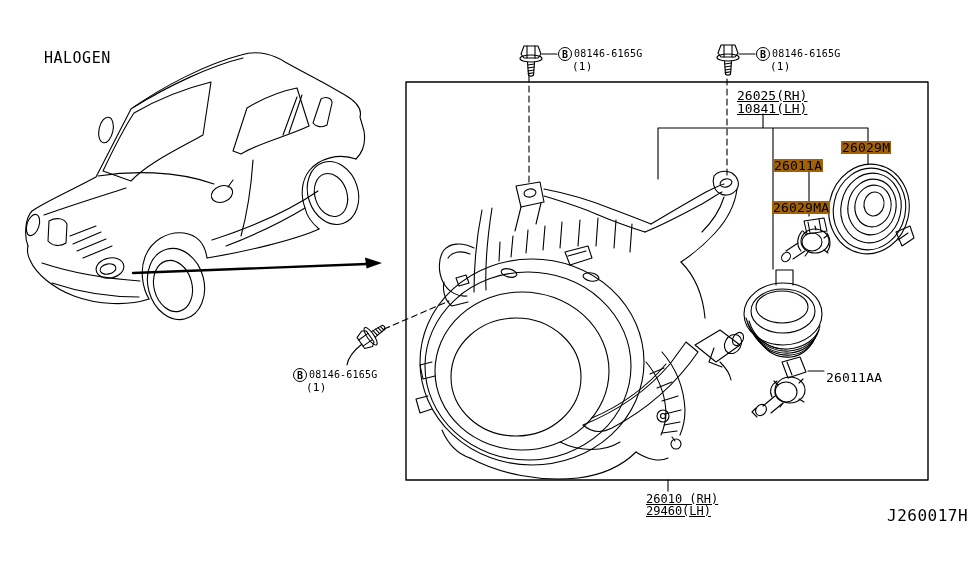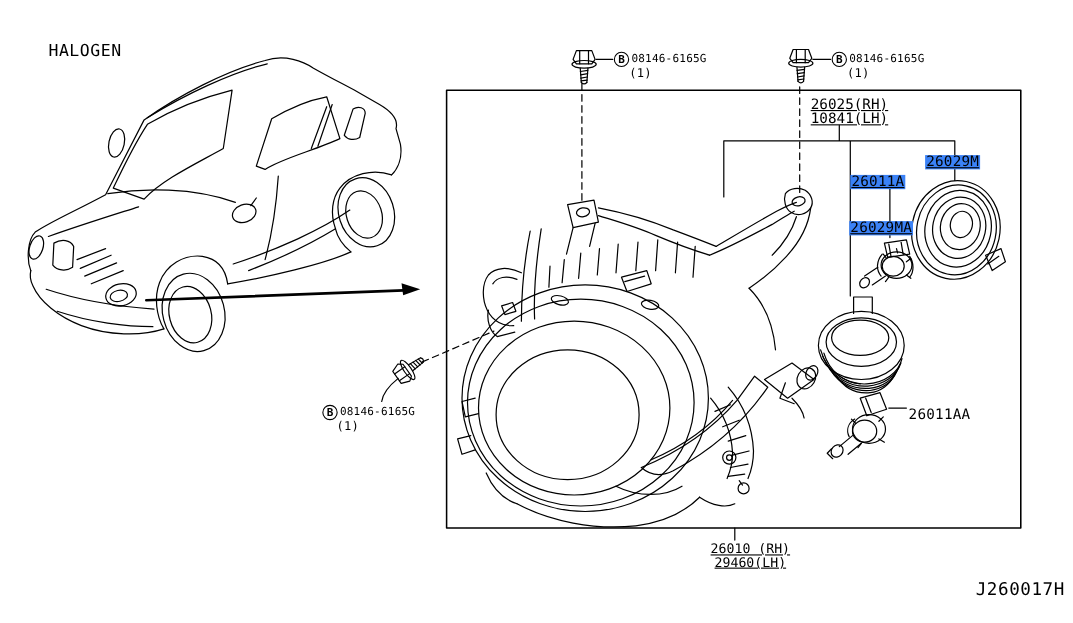--- a/index.html
+++ b/index.html
@@ -6,33 +6,33 @@
   #stage{
     position:relative;width:975px;height:566px;background:#ffffff;
     font-family:"DejaVu Sans Mono","Liberation Mono",monospace;
     color:#000;overflow:hidden;
   }
   #stage svg{position:absolute;left:0;top:0;}
   .lbl{
     position:absolute;white-space:pre;line-height:13px;font-size:13px;
     letter-spacing:0.2px;color:#000;
   }
-  .lbl.masked{background:#3b82f6;padding:0 1px;text-decoration:underline;}
+  .lbl.masked{background:#a16207;padding:0 1px;}
   .lbl.small{font-size:11px;line-height:11px;}
-  .lbl.big{font-size:16px;line-height:16px;letter-spacing:0.5px;margin-top:20px;}
+  .lbl.big{font-size:16px;line-height:16px;letter-spacing:0.5px;}
   .lbl.sys{font-size:15px;line-height:15px;letter-spacing:0.5px;}
   .fastener{position:absolute;display:flex;align-items:center;gap:2px;}
   .bcircle{
     display:inline-block;width:14px;height:14px;border:1.4px solid #000;
     border-radius:50%;font-size:10px;line-height:13px;text-align:center;
     box-sizing:border-box;font-weight:bold;flex:0 0 auto;background:#fff;
   }
   .pn{font-size:10px;line-height:14px;letter-spacing:0.2px;}
   .two-line div{font-size:13px;line-height:13px;white-space:pre;text-decoration:underline;}
-  .two-line.tinyl div{font-size:12px;line-height:12px;text-align:center;}
+  .two-line.tinyl div{font-size:12px;line-height:12px;}
 </style>
 </head>
 <body>
 
 <div id="stage">
 
 <svg width="975" height="566" viewBox="0 0 975 566" fill="none" stroke="#000" stroke-width="1.1" stroke-linejoin="round" stroke-linecap="round">
 
   <defs>
     <g id="boltGlyph">
@@ -205,21 +205,21 @@
     <ellipse cx="790" cy="390" rx="15" ry="13"></ellipse>
     <ellipse cx="786" cy="392" rx="11" ry="10"></ellipse>
     <path d="M777,381 C771,385 769,391 772,397"></path>
     <path d="M799,383 L803,379 M799,399 L804,402 M783,403 L780,407 M778,385 L774,381"></path>
     <path d="M775,396 L763,406 M783,403 L771,413"></path>
     <ellipse cx="761" cy="410" rx="5" ry="6" transform="rotate(40 761 410)"></ellipse>
     <path d="M756,408 L752,412 L757,417"></path>
   </g>
 </svg>
 
-<div class="lbl sys" style="left:44px;top:39px">HALOGEN</div>
+<div class="lbl sys" style="left:44px;top:51px">HALOGEN</div>
 
 <div class="fastener" style="left:558px;top:47px">
   <span class="bcircle">B</span>
   <span class="pn">08146-6165G</span>
 </div>
 <div class="lbl small" style="left:572px;top:61px">(1)</div>
 
 <div class="fastener" style="left:756px;top:47px">
   <span class="bcircle">B</span>
   <span class="pn">08146-6165G</span>

